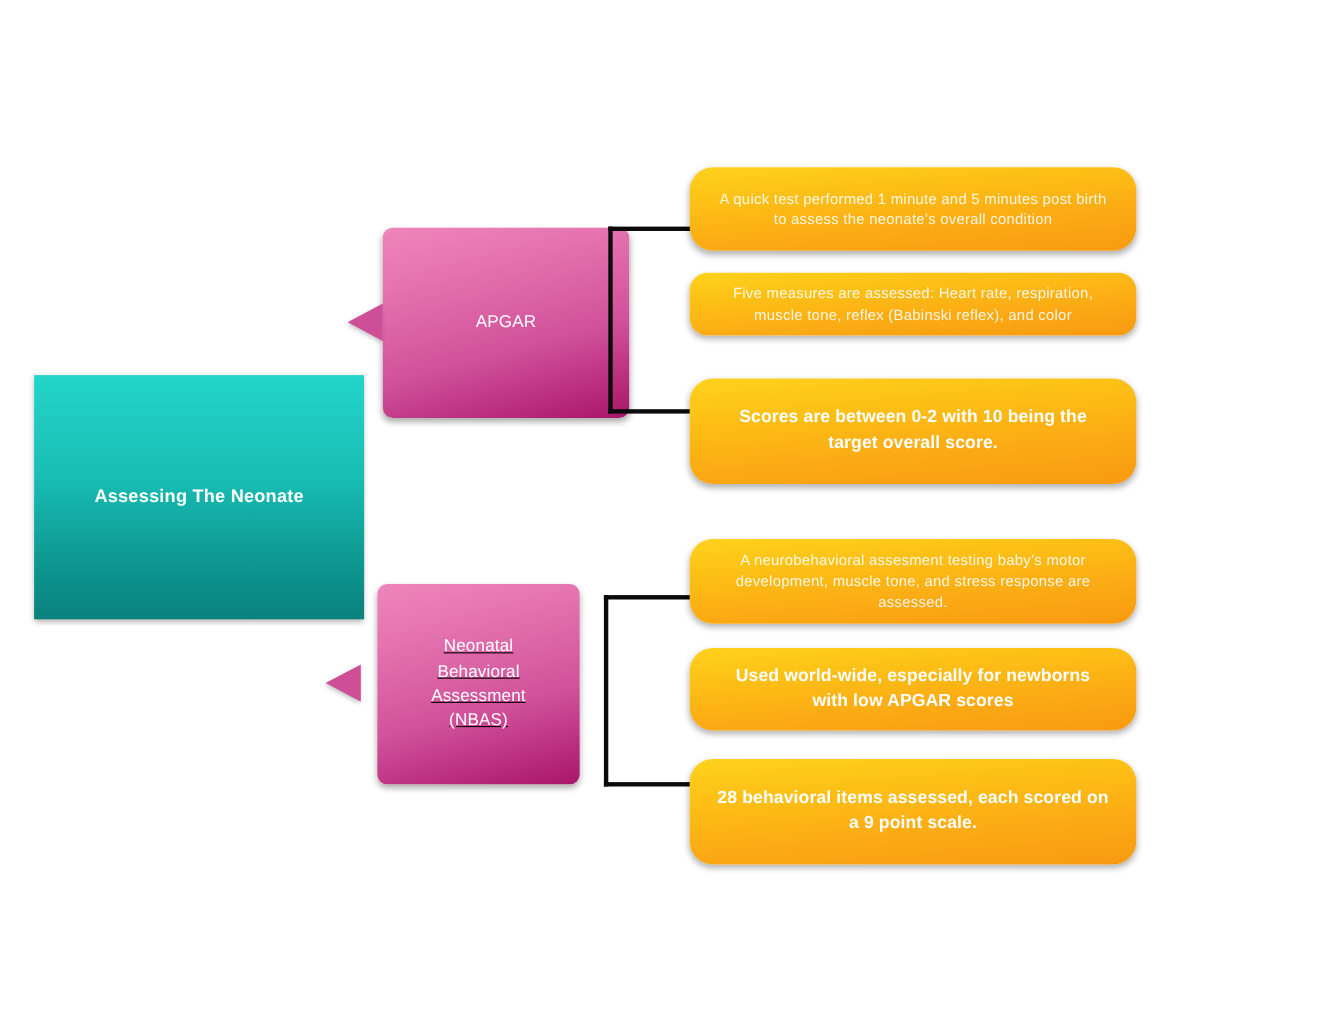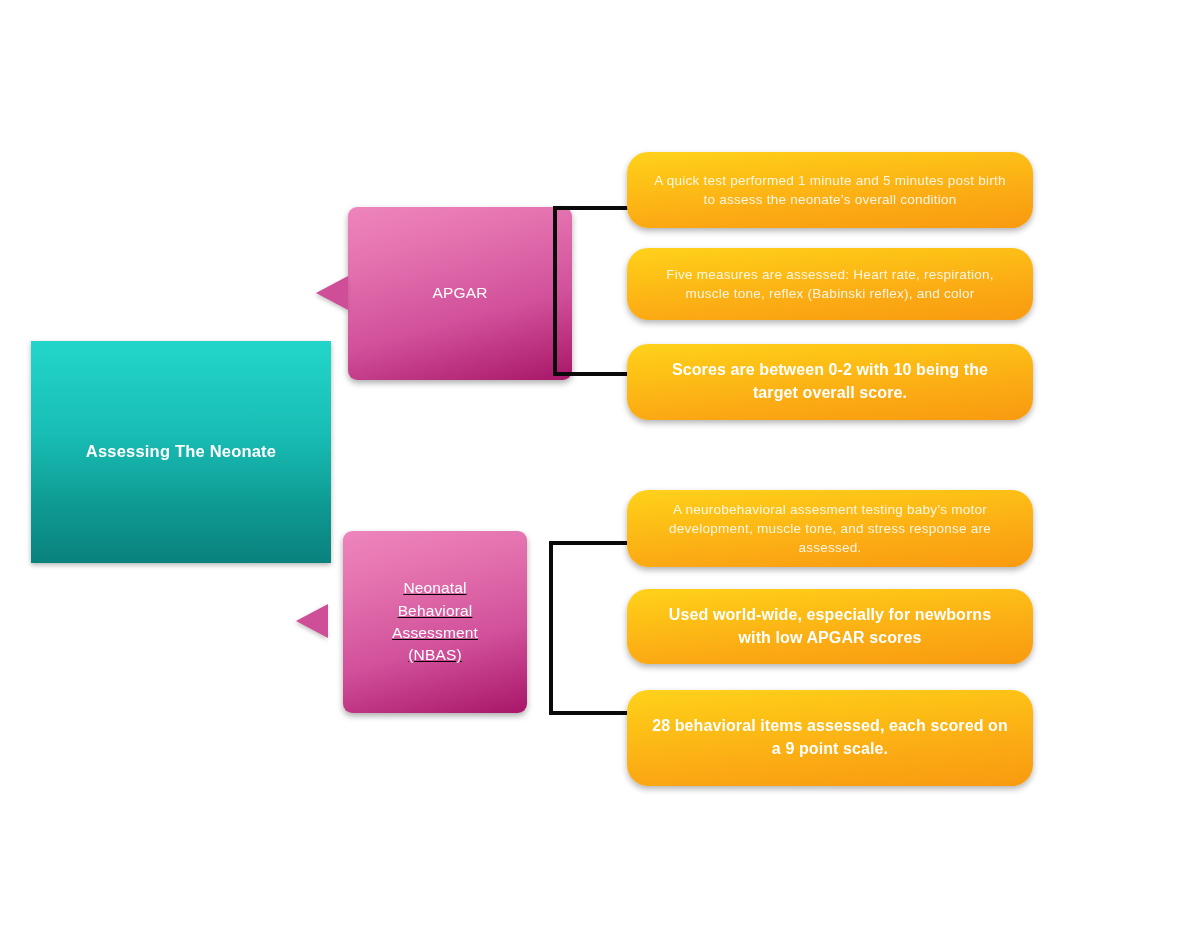--- a/index.html
+++ b/index.html
@@ -85,25 +85,25 @@
   <div class="bracket" style="left:0;top:0;width:1200px;height:927px;">
     <div class="spine" style="left:553px;top:206px;height:170px;"></div>
     <div class="arm" style="left:553px;top:206px;width:76px;"></div>
     <div class="arm" style="left:553px;top:372px;width:76px;"></div>
   </div>
 
   <div class="leaf-card" style="top:152px;height:76px;">
     <span class="leaf-text light">A quick test performed 1 minute and 5 minutes post birth to assess the neonate’s overall condition</span>
   </div>
 
-  <div class="leaf-card" style="top:248px;height:72px;">
+  <div class="leaf-card" style="top:248px;height:57px;border-radius:16px;">
     <span class="leaf-text light">Five measures are assessed: Heart rate, respiration, muscle tone, reflex (Babinski reflex), and color</span>
   </div>
 
-  <div class="leaf-card" style="top:344px;height:76px;">
+  <div class="leaf-card" style="top:344px;height:96px;">
     <span class="leaf-text bold">Scores are between 0-2 with 10 being the target overall score.</span>
   </div>
 
   <div class="branch-node" style="left:343px;top:531px;width:184px;height:182px;text-decoration:underline;">
     <span class="branch-label">Neonatal Behavioral Assessment (NBAS)</span>
   </div>
   <div class="branch-tail" style="left:296px;top:604px;"></div>
 
   <div class="bracket" style="left:0;top:0;width:1200px;height:927px;">
     <div class="spine" style="left:549px;top:541px;height:174px;"></div>

